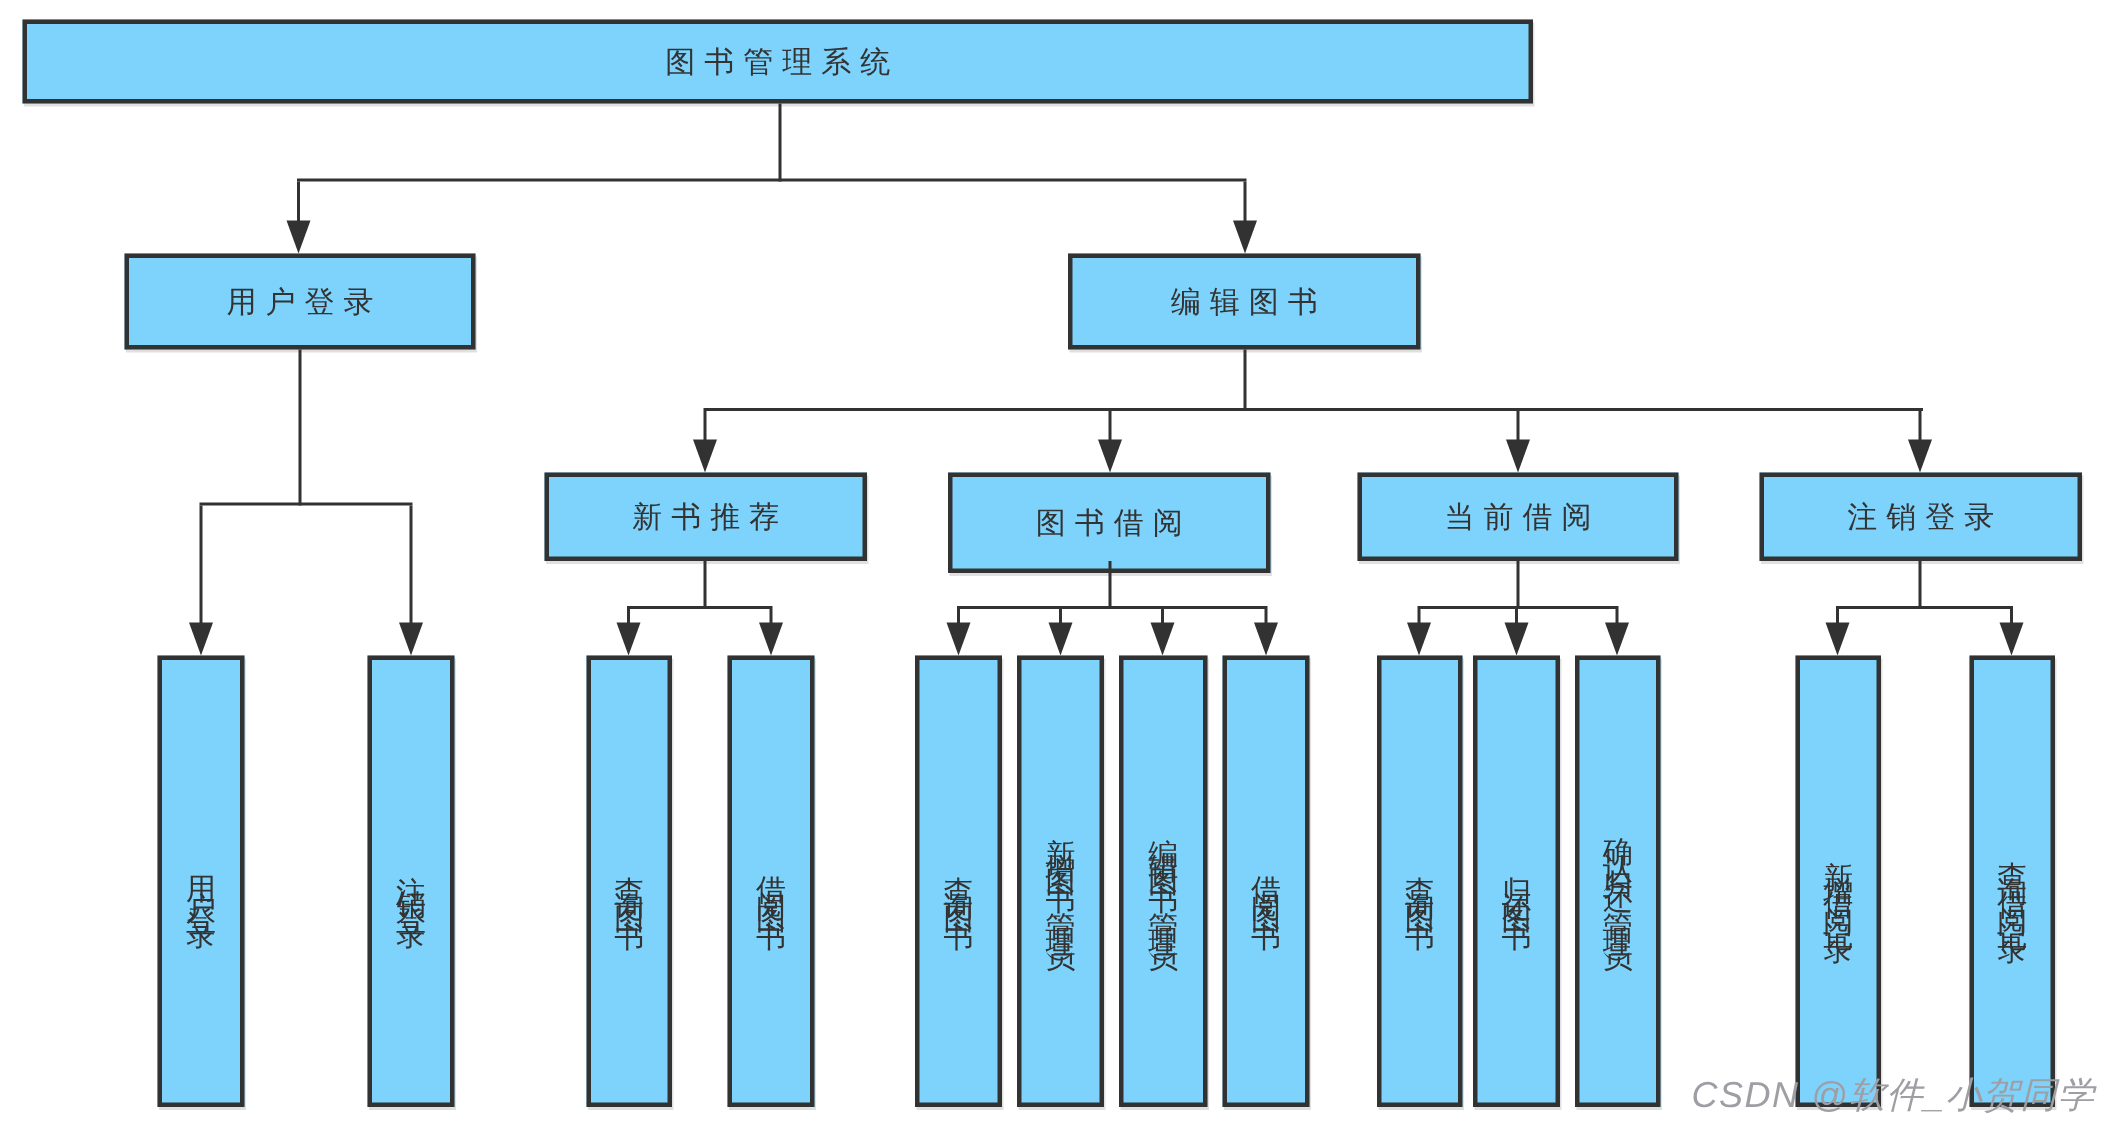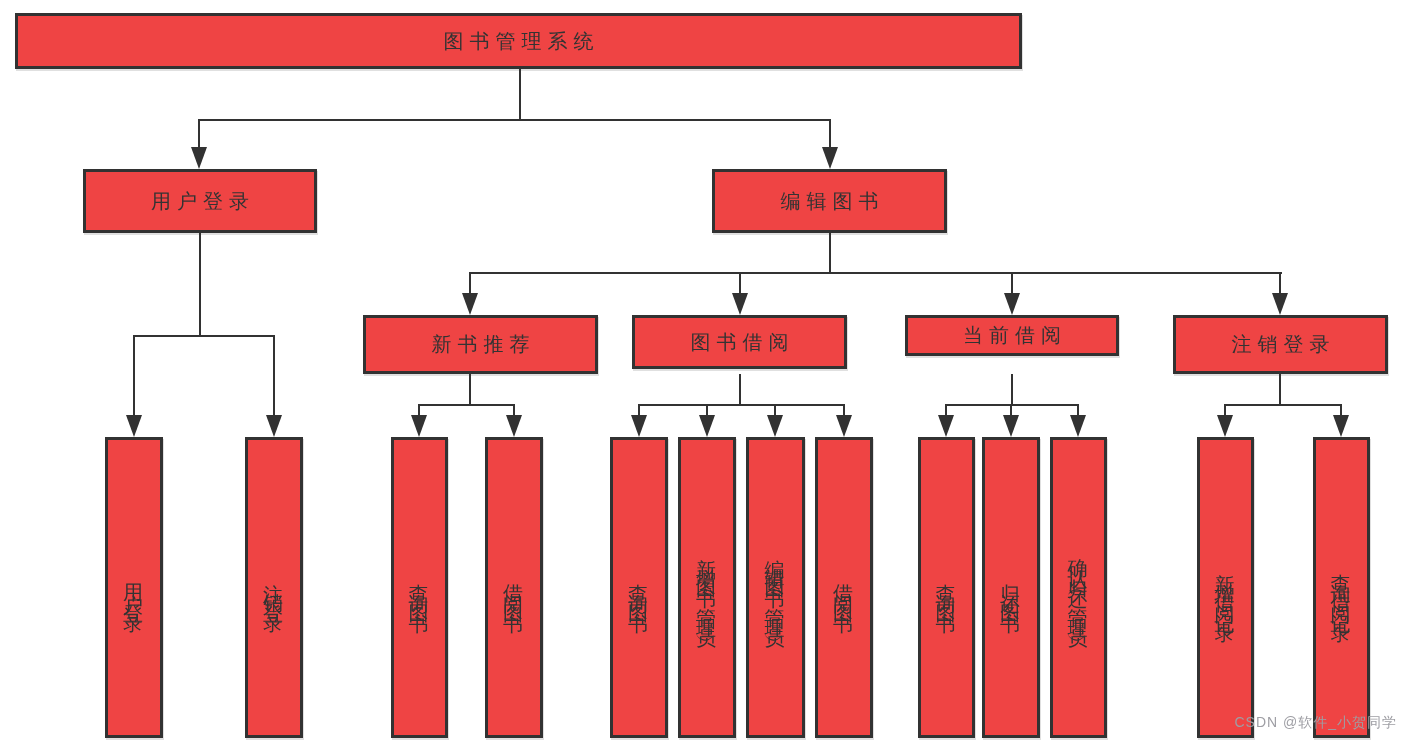--- a/index.html
+++ b/index.html
@@ -7,21 +7,21 @@
     position: relative;
     width: 1405px;
     height: 747px;
     background: var(--bg-color, #ffffff);
     font-family: "Liberation Sans", "DejaVu Sans", sans-serif;
     overflow: hidden;
   }
   .box {
     position: absolute;
     box-sizing: border-box;
-    background: #ef4444;
+    background: #7dd3fc;
     border: 3px solid var(--line-color, #323232);
     color: var(--text-color, #333333);
     display: flex;
     align-items: center;
     justify-content: center;
     box-shadow: 1px 2px 0 rgba(0,0,0,0.12);
   }
   .box.h {
     font-size: 20px;
     letter-spacing: 6px;
@@ -38,24 +38,25 @@
   .hl { position: absolute; height: 2px; background: var(--line-color, #323232); }
   .ar {
     position: absolute; width: 0; height: 0;
     border-left: 8px solid transparent;
     border-right: 8px solid transparent;
     border-top: 22px solid var(--line-color, #323232);
   }
   .watermark {
     position: absolute;
     color: var(--wm-color, #9e9ea4);
-    font-size: 14px;
+    font-size: 24px;
     letter-spacing: 1px;
     white-space: nowrap;
     z-index: 5;
+    font-style: italic;
   }
 </style>
 </head>
 <body>
 
 <div class="canvas">
 
   <div class="box h" style="left:15px;top:13px;width:1007px;height:56px">图书管理系统</div>
 
   <div class="vl" style="left:519px;top:69px;height:52px"></div>
@@ -79,23 +80,23 @@
   <div class="hl" style="left:469px;top:272px;width:813px"></div>
   <div class="vl" style="left:469px;top:274px;height:22px"></div>
   <div class="vl" style="left:739px;top:274px;height:22px"></div>
   <div class="vl" style="left:1011px;top:274px;height:22px"></div>
   <div class="vl" style="left:1279px;top:274px;height:22px"></div>
   <div class="ar" style="left:462px;top:293px"></div>
   <div class="ar" style="left:732px;top:293px"></div>
   <div class="ar" style="left:1004px;top:293px"></div>
   <div class="ar" style="left:1272px;top:293px"></div>
 
-  <div class="box h" style="left:363px;top:315px;width:235px;height:59px">新书推荐</div>
-  <div class="box h" style="left:632px;top:315px;width:215px;height:54px">图书借阅</div>
-  <div class="box h" style="left:905px;top:315px;width:214px;height:41px">当前借阅</div>
+  <div class="box h" style="left:363px;top:315px;width:215px;height:59px">新书推荐</div>
+  <div class="box h" style="left:632px;top:315px;width:215px;height:67px">图书借阅</div>
+  <div class="box h" style="left:905px;top:315px;width:214px;height:59px">当前借阅</div>
   <div class="box h" style="left:1173px;top:315px;width:215px;height:59px">注销登录</div>
 
   <div class="vl" style="left:469px;top:374px;height:32px"></div>
   <div class="hl" style="left:418px;top:404px;width:97px"></div>
   <div class="vl" style="left:418px;top:406px;height:11px"></div>
   <div class="vl" style="left:513px;top:406px;height:11px"></div>
   <div class="ar" style="left:411px;top:415px"></div>
   <div class="ar" style="left:506px;top:415px"></div>
 
   <div class="vl" style="left:739px;top:374px;height:32px"></div>

